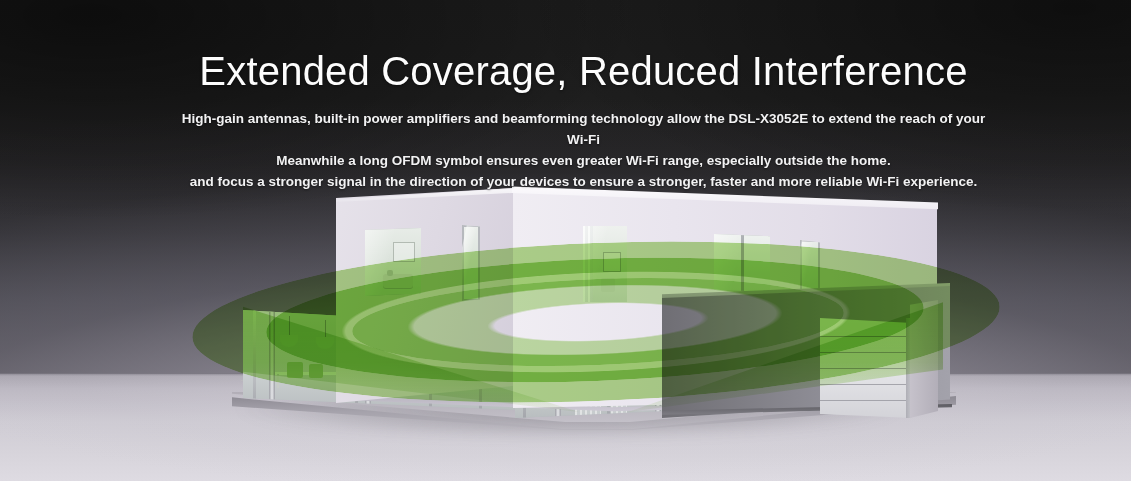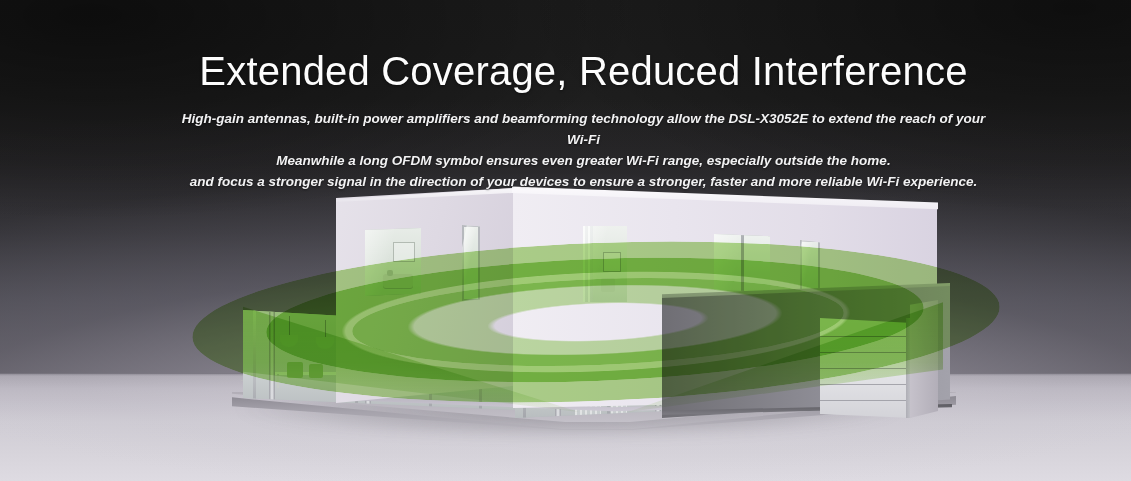--- a/index.html
+++ b/index.html
@@ -264,21 +264,21 @@
   }
   .sub {
     font-size: 13.5px;
     font-weight: 600;
     line-height: 21px;
     color: #f2f2f3;
     margin: 0 auto;
     width: 820px;
     text-shadow: 0 1px 2px rgba(0,0,0,.5);
   }
-  .sub span { display: block; font-style: italic; }
+  .sub span { display: block; }
 </style>
 </head>
 <body>
 
 <div id="hero">
 
   <div class="bg-wall"></div>
   <div class="bg-vignette"></div>
   <div class="bg-floor"></div>
   <div class="floor-seam"></div>

